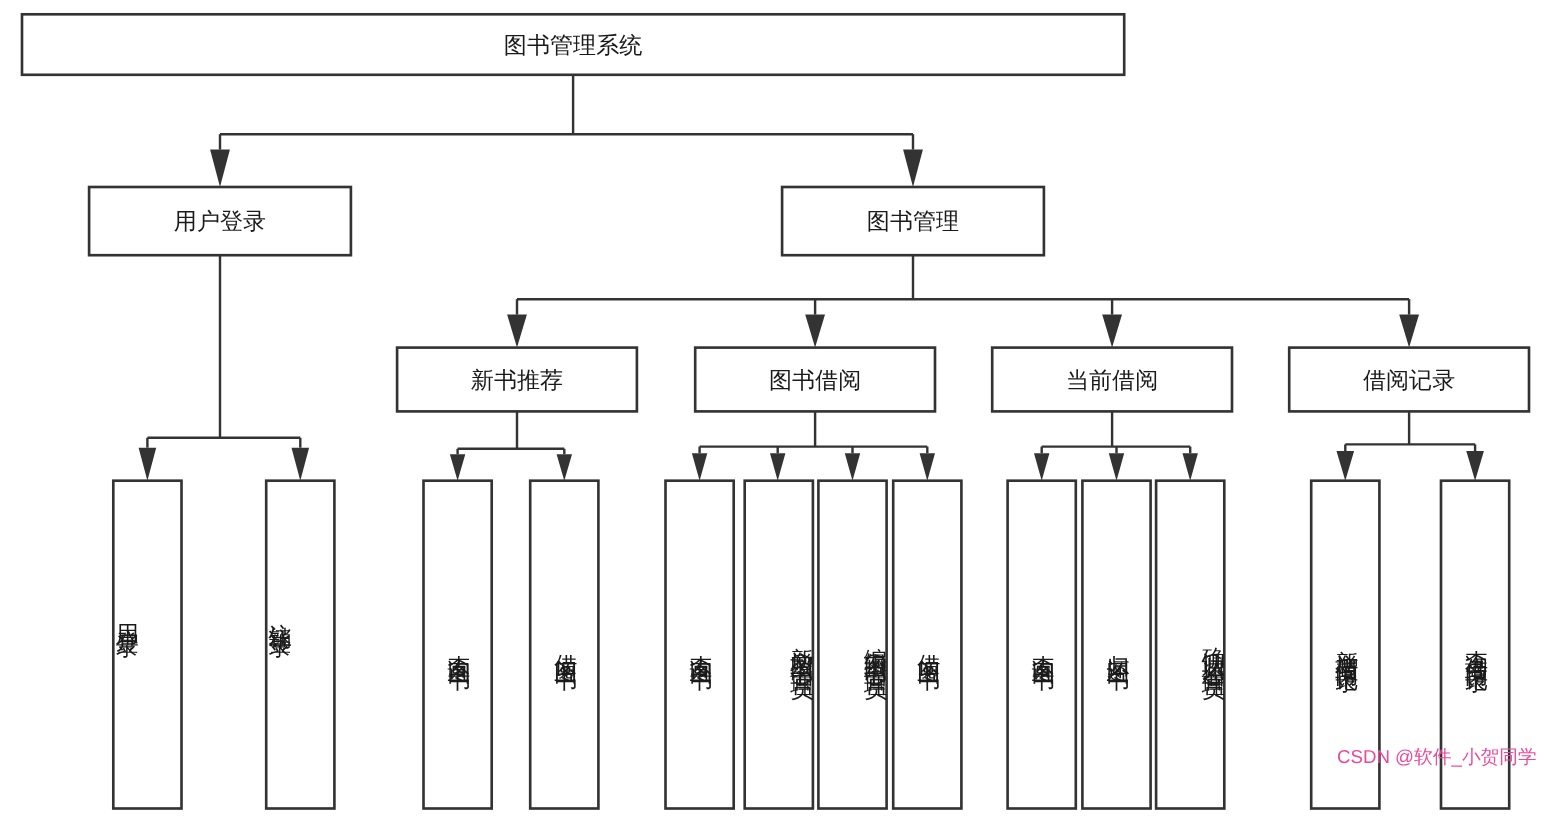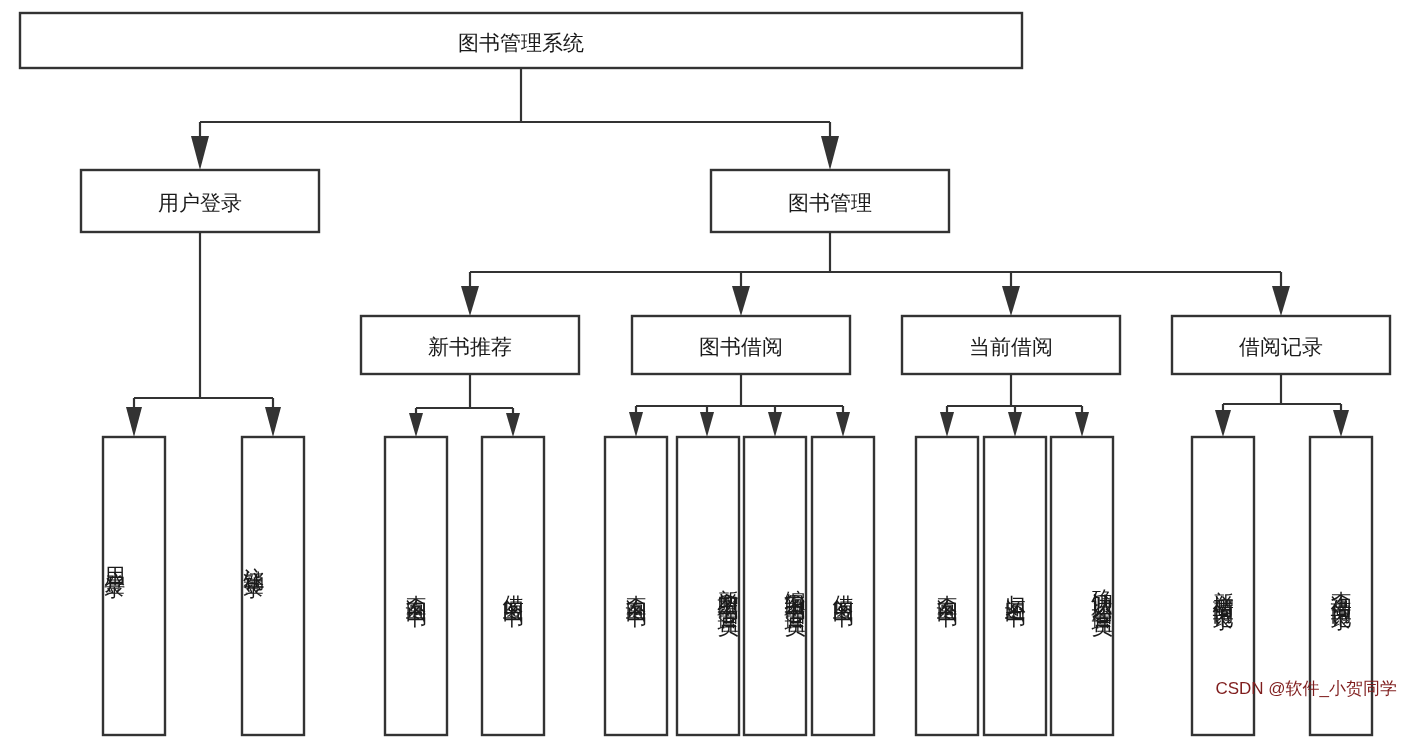--- a/index.html
+++ b/index.html
@@ -58,21 +58,21 @@
     letter-spacing: 4px;
     white-space: nowrap;
     pointer-events: none;
   }
   .watermark {
     position: absolute;
     right: 8px;
     bottom: 4px;
     font-family: "Liberation Sans", "DejaVu Sans", sans-serif;
     font-size: 17px;
-    color: #7f1d1d;
+    color: #ec4899;
     white-space: nowrap;
     user-select: none;
   }
 </style>
 </head>
 <body>
 
 <div id="diagram-root">
 
   <svg class="flow" viewBox="0 0 1405 747">

